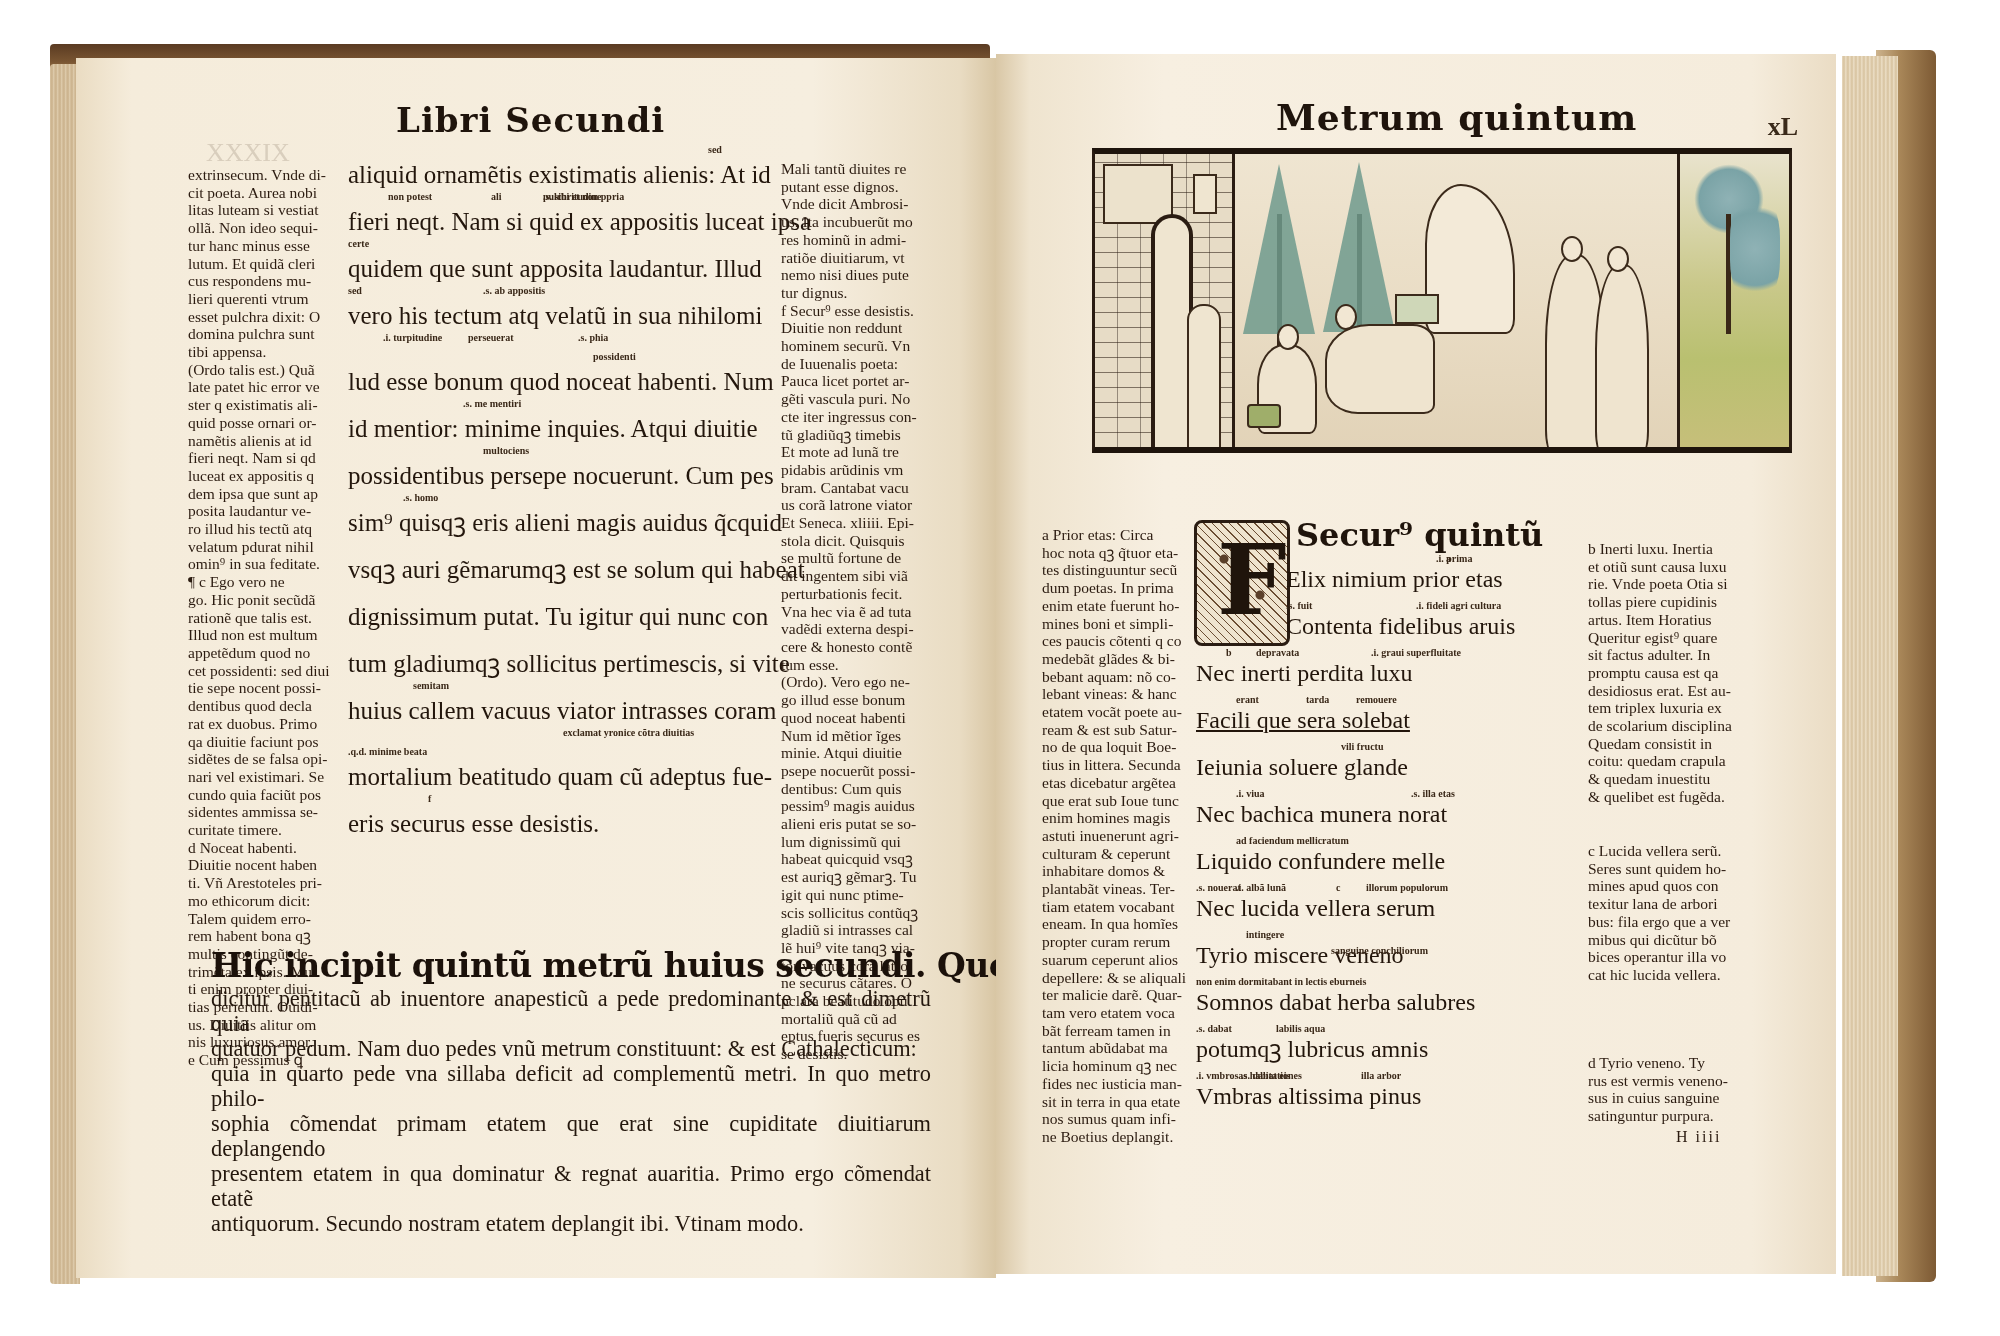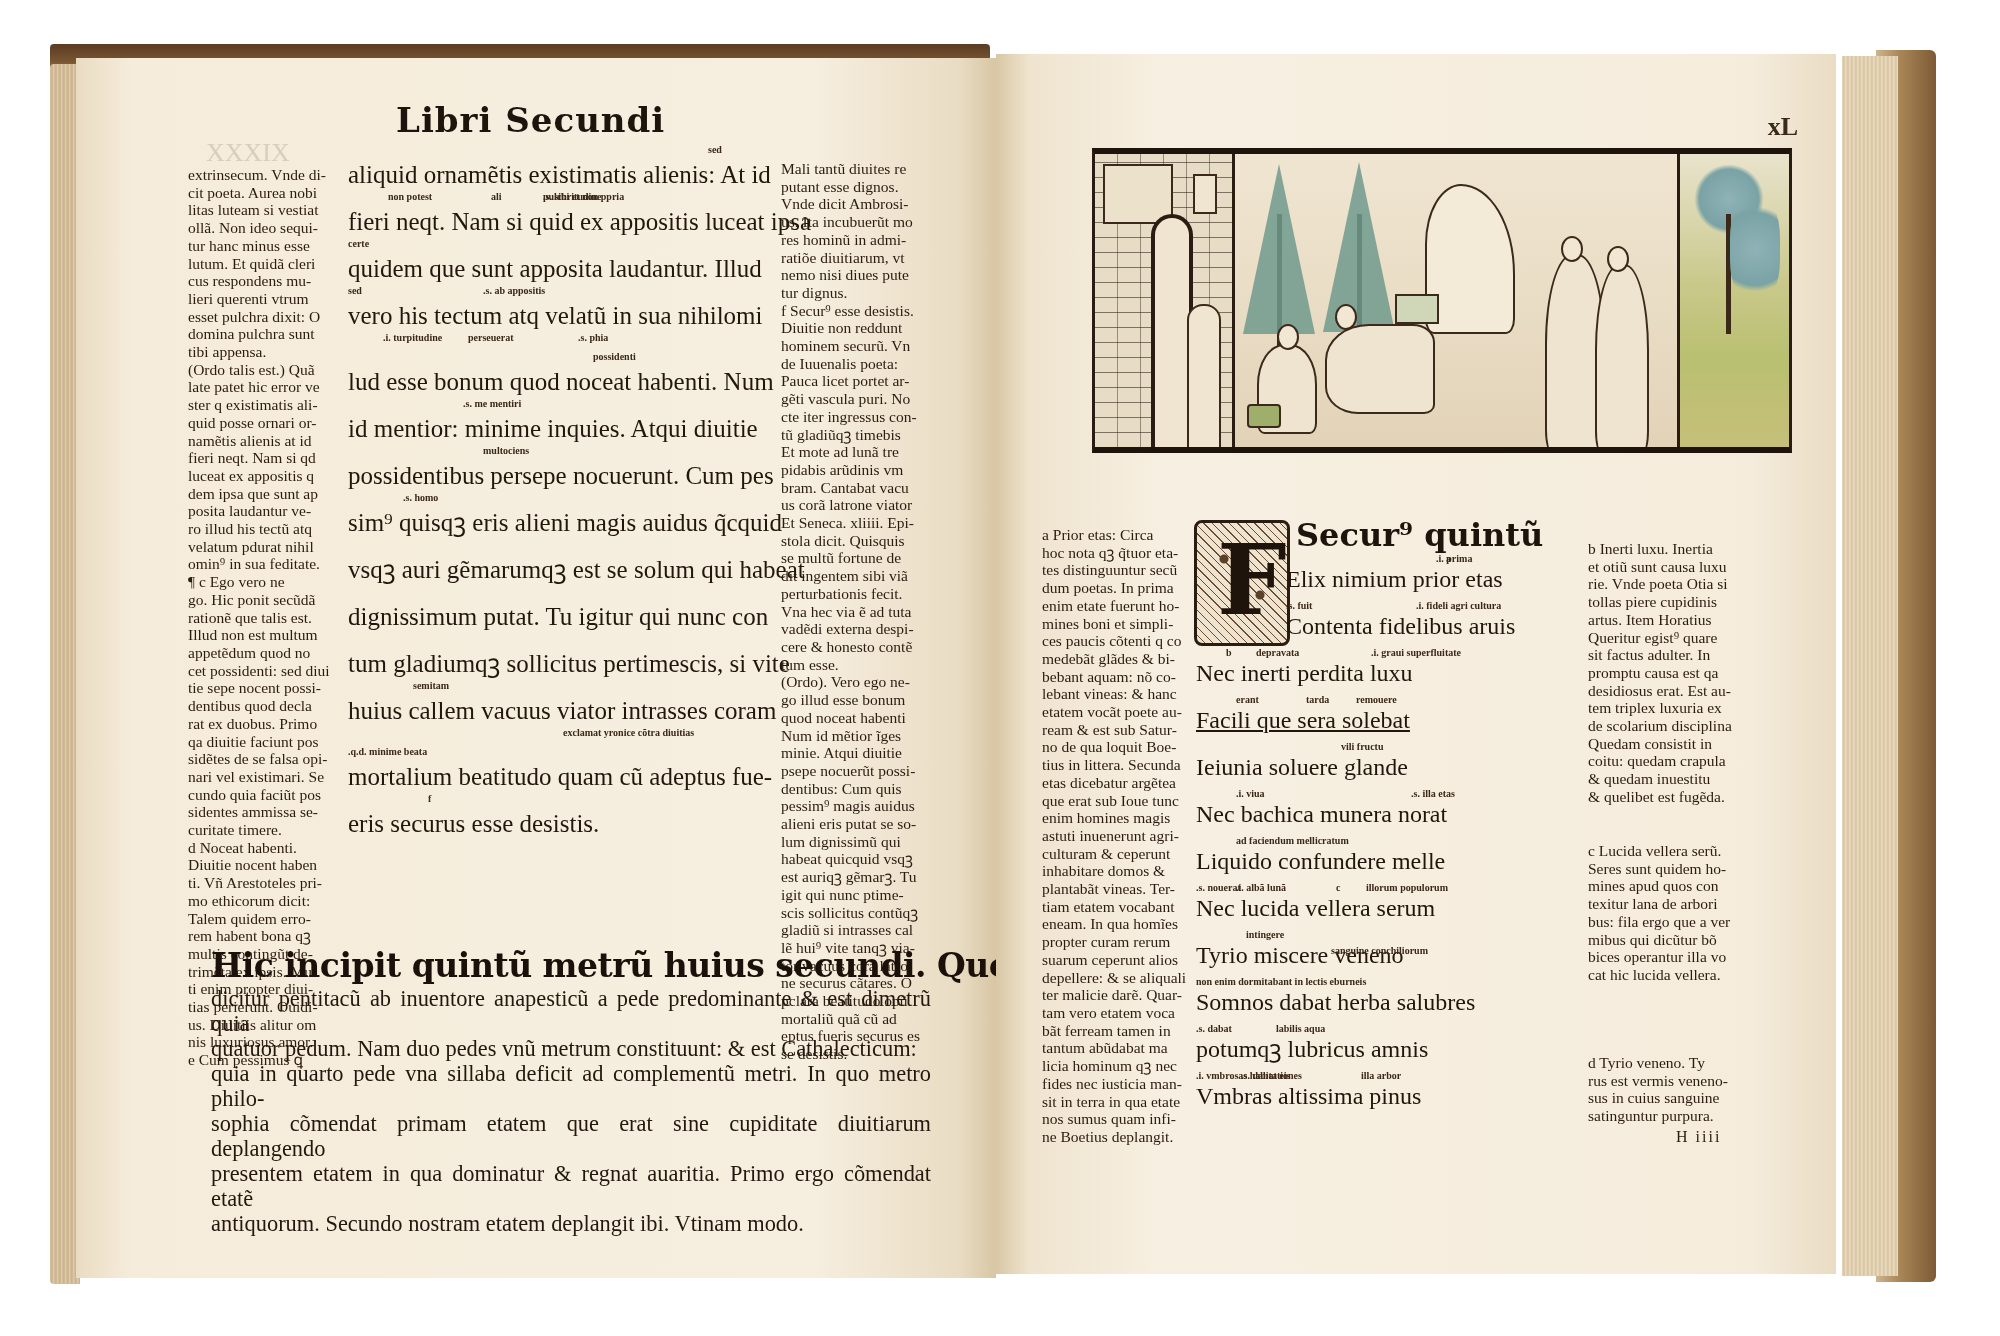--- a/index.html
+++ b/index.html
@@ -266,20 +266,21 @@
           <div class="incipit-body">quatuor pedum. Nam duo pedes vnũ metrum constituunt: &amp; est  Cathalecticum:</div>
           <div class="incipit-body">quia in quarto pede vna sillaba deficit ad complementũ metri. In quo metro philo-</div>
           <div class="incipit-body">sophia cõmendat primam etatem que erat sine cupiditate diuitiarum deplangendo</div>
           <div class="incipit-body">presentem etatem in qua dominatur &amp; regnat auaritia. Primo ergo cõmendat etatẽ</div>
           <div class="incipit-body">antiquorum. Secundo nostram etatem deplangit ibi. Vtinam modo.</div>
         </div>
     </div>
   </div>
 
   <div class="page page-right">
+    <div class="running-head rh">Metrum quintum</div>
     <div class="folio">xL</div>
 
     <div class="woodcut">
       <div class="panel panel-city">
         <div class="tower" style="left:8px;top:10px;width:70px;height:60px;background:#ece2cc;"></div>
         <div class="arch" style="left:56px;top:60px;width:42px;height:240px;background:#efe5d0;"></div>
         <div class="tower" style="left:92px;top:150px;width:34px;height:150px;border-radius:16px 16px 0 0;"></div>
         <div class="tower" style="left:98px;top:20px;width:24px;height:40px;"></div>
       </div>
       <div class="panel panel-scene">

